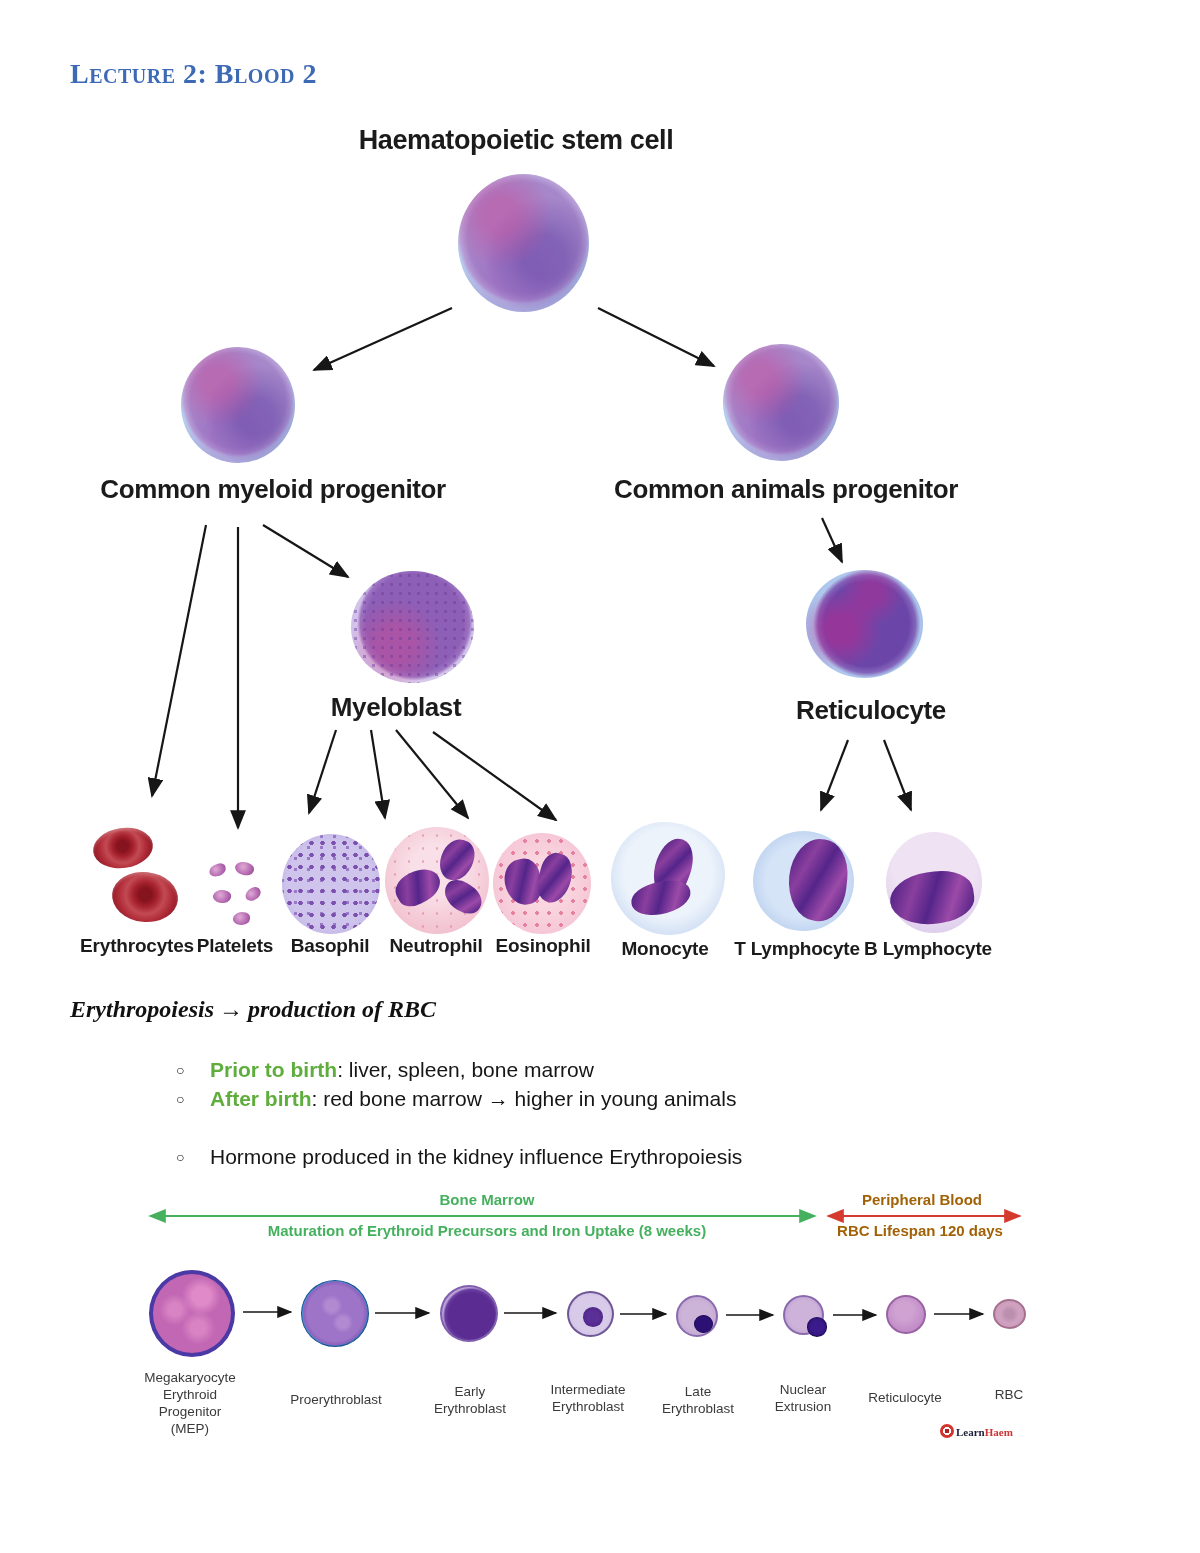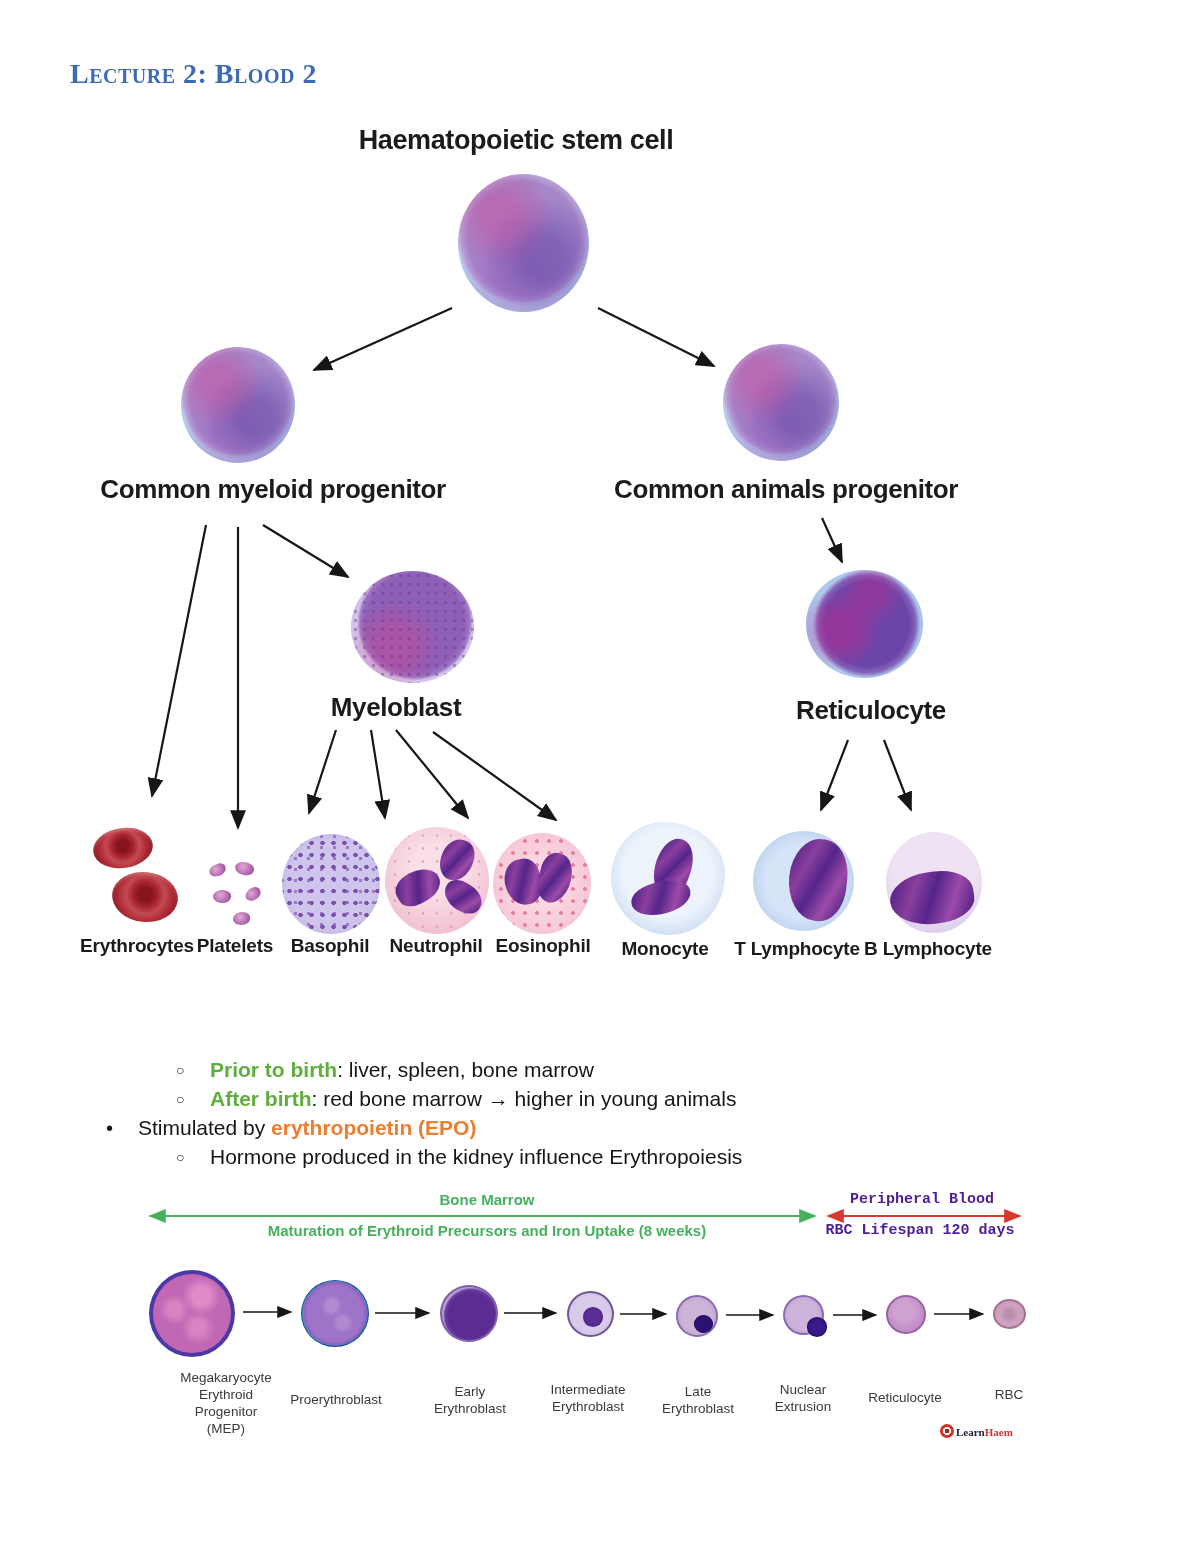--- a/index.html
+++ b/index.html
@@ -22,21 +22,21 @@
   .hd-arrow{font-style:normal;font-weight:bold;margin:0 5px;}
   .note-line{position:absolute;font-size:21px;color:#161616;white-space:nowrap;}
   .mk1{display:inline-block;width:32px;font-size:20px;}
   .mk2{display:inline-block;width:34px;font-size:14px;vertical-align:2px;}
   .hl-purple{color:#7030a0;font-weight:bold;}
   .hl-green{color:#5fae3d;font-weight:bold;margin-top:24px;}
   .hl-orange{color:#ed7d31;font-weight:bold;}
 
   .mat-txt{position:absolute;transform:translateX(-50%);white-space:nowrap;font-weight:bold;font-size:15px;}
   .mat-green{color:#45b15e;}
-  .mat-red{color:#4c1d95;font-family:Liberation Mono, monospace;}
+  .mat-red{color:#a16207;}
   .stage-label{position:absolute;transform:translateX(-50%);text-align:center;
                font-size:13.5px;line-height:1.25;color:#3a3a3a;white-space:pre-line;}
   .logo{position:absolute;left:940px;top:1424px;font-family:"Liberation Serif",serif;
         font-weight:bold;font-size:11px;color:#1d1d3a;white-space:nowrap;}
   .logo-haem{color:#cc3333;}
   .logo-dot{display:inline-block;width:14px;height:14px;border-radius:50%;vertical-align:-2px;margin-right:2px;
             background:radial-gradient(circle,#b02020 0 2.5px,#ffffff 2.5px 4.2px,#d4342a 4.2px);}
 
   
   .cell{position:absolute;border-radius:50%;}
@@ -190,29 +190,29 @@
 
   <div class="lbl lbl-s" style="left:137px;top:935px;">Erythrocytes</div>
   <div class="lbl lbl-s" style="left:235px;top:935px;">Platelets</div>
   <div class="lbl lbl-s" style="left:330px;top:935px;">Basophil</div>
   <div class="lbl lbl-s" style="left:436px;top:935px;">Neutrophil</div>
   <div class="lbl lbl-s" style="left:543px;top:935px;">Eosinophil</div>
   <div class="lbl lbl-s" style="left:665px;top:938px;">Monocyte</div>
   <div class="lbl lbl-s" style="left:797px;top:938px;">T Lymphocyte</div>
   <div class="lbl lbl-s" style="left:928px;top:938px;">B Lymphocyte</div>
 
+  <div class="notes-heading">
+    <span>Erythropoiesis</span><span class="hd-arrow">→</span><span>production of RBC</span>
+  </div>
 
   <div class="note-line" style="left:176px;top:1058px;">
     <span class="mk2">○</span><span></span><span class="hl-green">Prior to birth</span><span>: liver, spleen, bone marrow</span>
   </div>
   <div class="note-line" style="left:176px;top:1087px;">
     <span class="mk2">○</span><span></span><span class="hl-green">After birth</span><span>: red bone marrow → higher in young animals</span>
-  </div>
-  <div class="note-line" style="left:106px;top:1116px;">
-    <span class="mk1">•</span><span>Stimulated by </span><span class="hl-orange">erythropoietin (EPO)</span><span></span>
   </div>
   <div class="note-line" style="left:176px;top:1145px;">
     <span class="mk2">○</span><span></span><span>Hormone produced in the kidney influence Erythropoiesis</span>
   </div>
 
   <div class="mat-txt mat-green" style="left:487px;top:1191px;">Bone Marrow</div>
   <div class="mat-txt mat-green" style="left:487px;top:1222px;">Maturation of Erythroid Precursors and Iron Uptake (8 weeks)</div>
   <div class="mat-txt mat-red" style="left:922px;top:1191px;">Peripheral Blood</div>
   <div class="mat-txt mat-red" style="left:920px;top:1222px;">RBC Lifespan 120 days</div>
 
@@ -224,21 +224,21 @@
   </div>
   <div class="cell m-late" style="left:676px;top:1295px;width:38px;height:38px;">
     <div class="m-nucleus" style="right:8%;bottom:6%;width:44%;height:42%;background:#2a1173;border:1px solid #1d0b56;"></div>
   </div>
   <div class="cell m-nucl" style="left:783px;top:1295px;width:37px;height:36px;">
     <div class="m-nucleus" style="right:-14%;bottom:-10%;width:50%;height:48%;background:radial-gradient(circle,#3b1b8c 40%,#2a1173 100%);border:1.5px solid #1d0b56;"></div>
   </div>
   <div class="cell m-retic" style="left:886px;top:1295px;width:36px;height:35px;"></div>
   <div class="cell m-rbc" style="left:993px;top:1299px;width:29px;height:26px;"></div>
 
-  <div class="stage-label" style="left:190px;top:1370px;margin-left:36px;">Megakaryocyte
+  <div class="stage-label" style="left:190px;top:1370px;">Megakaryocyte
 Erythroid
 Progenitor
 (MEP)</div>
   <div class="stage-label" style="left:336px;top:1392px;">Proerythroblast</div>
   <div class="stage-label" style="left:470px;top:1384px;">Early
 Erythroblast</div>
   <div class="stage-label" style="left:588px;top:1382px;">Intermediate
 Erythroblast</div>
   <div class="stage-label" style="left:698px;top:1384px;">Late
 Erythroblast</div>

